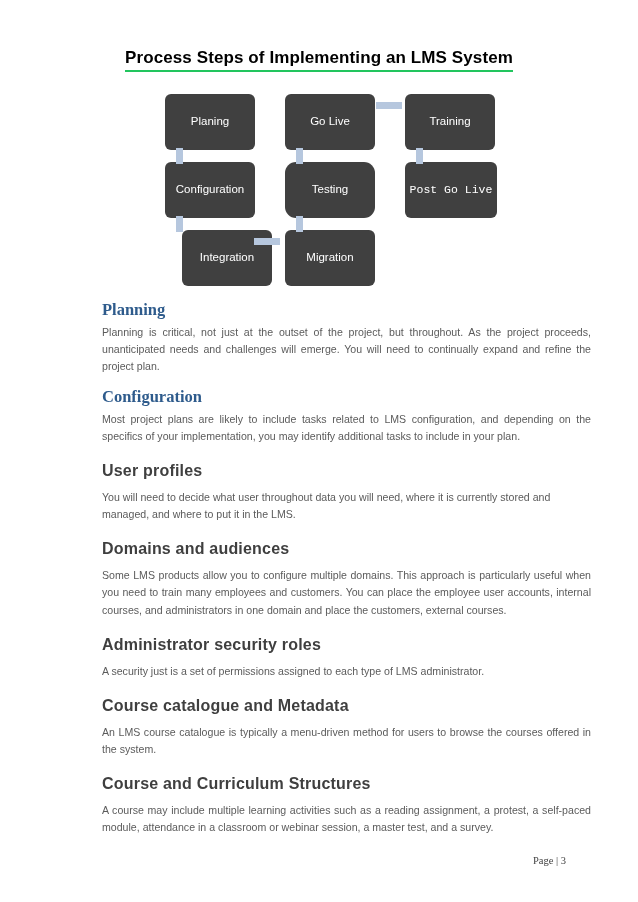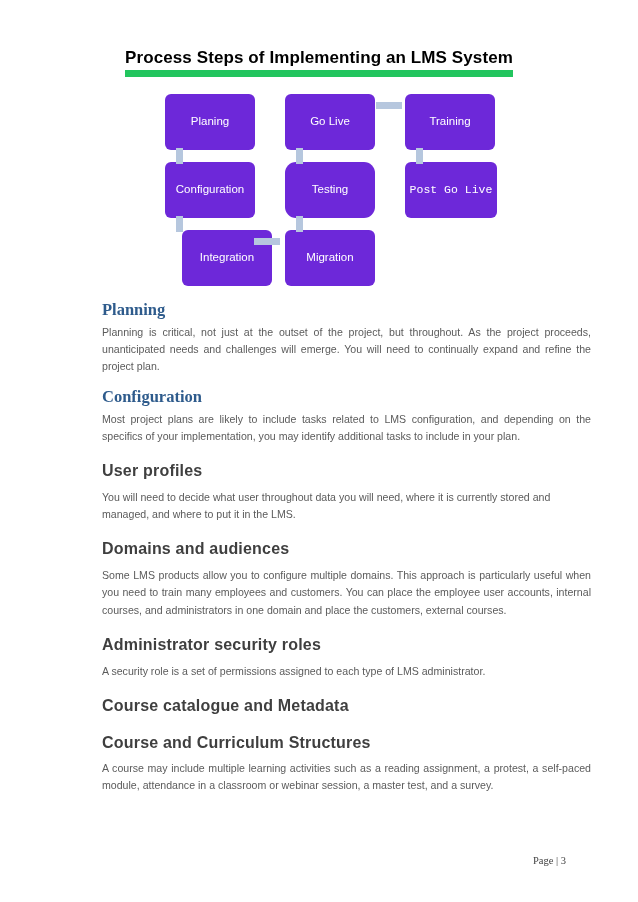--- a/index.html
+++ b/index.html
@@ -28,36 +28,36 @@
     right: 0;
     top: 48px;
     text-align: center;
     font-family: "Liberation Sans", sans-serif;
     font-size: 17px;
     font-weight: bold;
     color: #000000;
     letter-spacing: 0.1px;
   }
   .doc-title span {
-    border-bottom: 7px solid #22c55e;
+    border-bottom: 2px solid #22c55e;
     padding-bottom: 2px;
     display: inline-block;
   }
 
   
   .flowchart {
     position: absolute;
     left: 0;
     top: 86px;
     width: 638px;
     height: 200px;
   }
   .node {
     position: absolute;
-    background: #6d28d9;
+    background: #404040;
     border-radius: 6px;
     color: #ffffff;
     font-size: 11.5px;
     font-family: "Liberation Sans", sans-serif;
     display: flex;
     align-items: center;
     justify-content: center;
     text-align: center;
     line-height: 1.15;
     box-sizing: border-box;
@@ -171,23 +171,24 @@
     <h2 class="sec sec-gap">Configuration</h2>
     <p class="body">Most project plans are likely to include tasks related to LMS configuration, and depending on the specifics of your implementation, you may identify additional tasks to include in your plan.</p>
 
     <h3 class="sub">User profiles</h3>
     <p class="body left">You will need to decide what user throughout data you will need, where it is currently stored and managed, and where to put it in the LMS.</p>
 
     <h3 class="sub">Domains and audiences</h3>
     <p class="body">Some LMS products allow you to configure multiple domains. This approach is particularly useful when you need to train many employees and customers. You can place the employee user accounts, internal courses, and administrators in one domain and place the customers, external courses.</p>
 
     <h3 class="sub">Administrator security roles</h3>
-    <p class="body left">A security role is a set of permissions assigned to each type of LMS administrator.</p>
+    <p class="body left">A security just is a set of permissions assigned to each type of LMS administrator.</p>
 
     <h3 class="sub">Course catalogue and Metadata</h3>
+    <p class="body">An LMS course catalogue is typically a menu-driven method for users to browse the courses offered in the system.</p>
 
     <h3 class="sub">Course and Curriculum Structures</h3>
     <p class="body">A course may include multiple learning activities such as a reading assignment, a protest, a self-paced module, attendance in a classroom or webinar session, a master test, and a survey.</p>
 
   </div>
 
   <div class="footer">Page | 3</div>
 
 </div>
 

